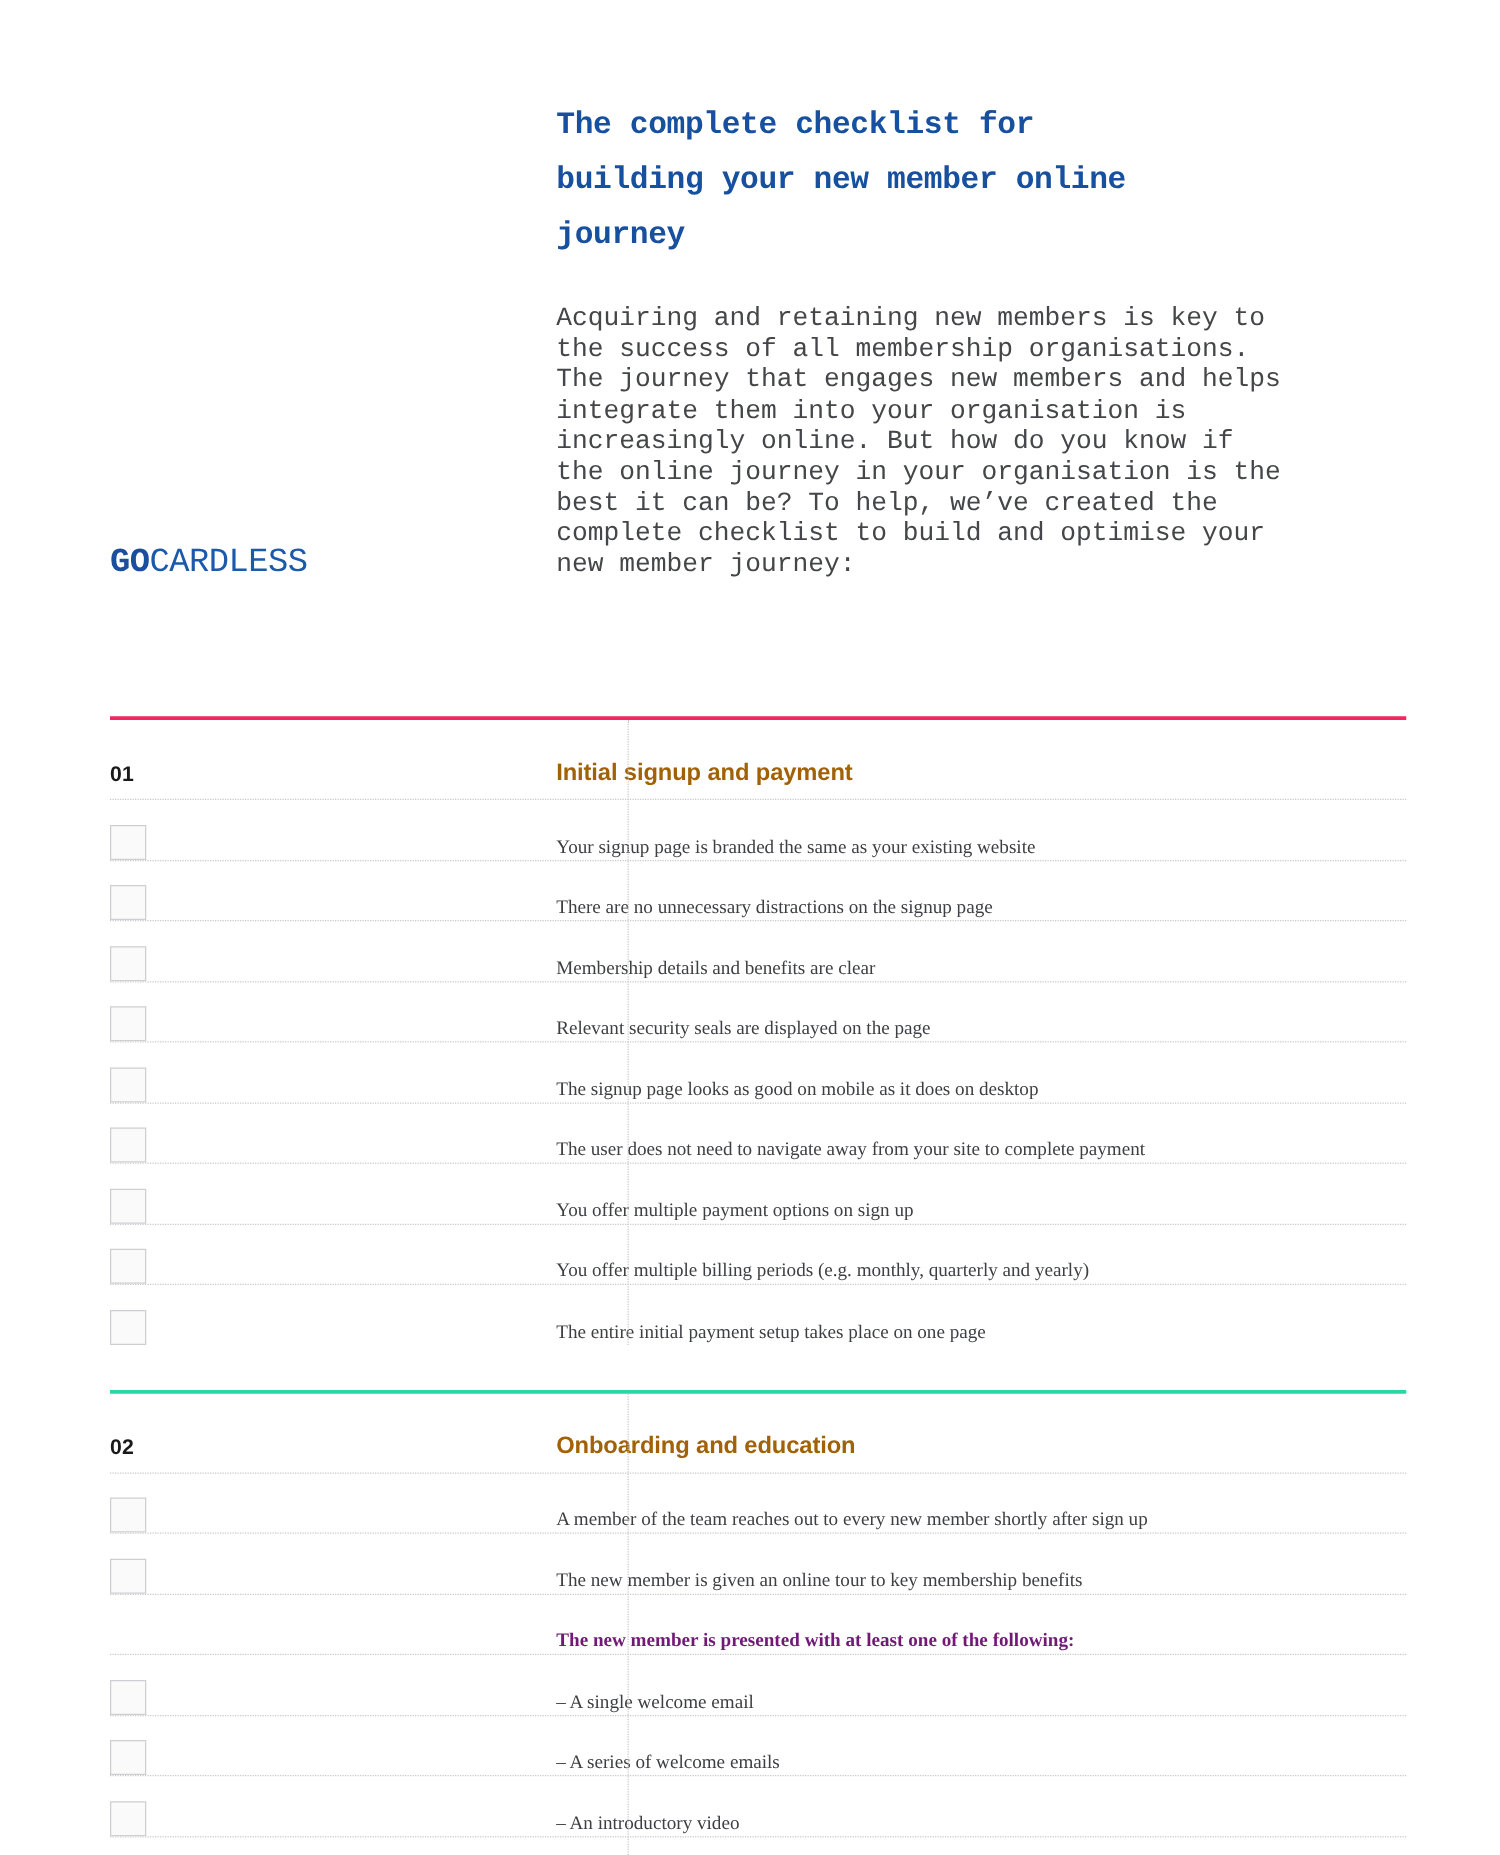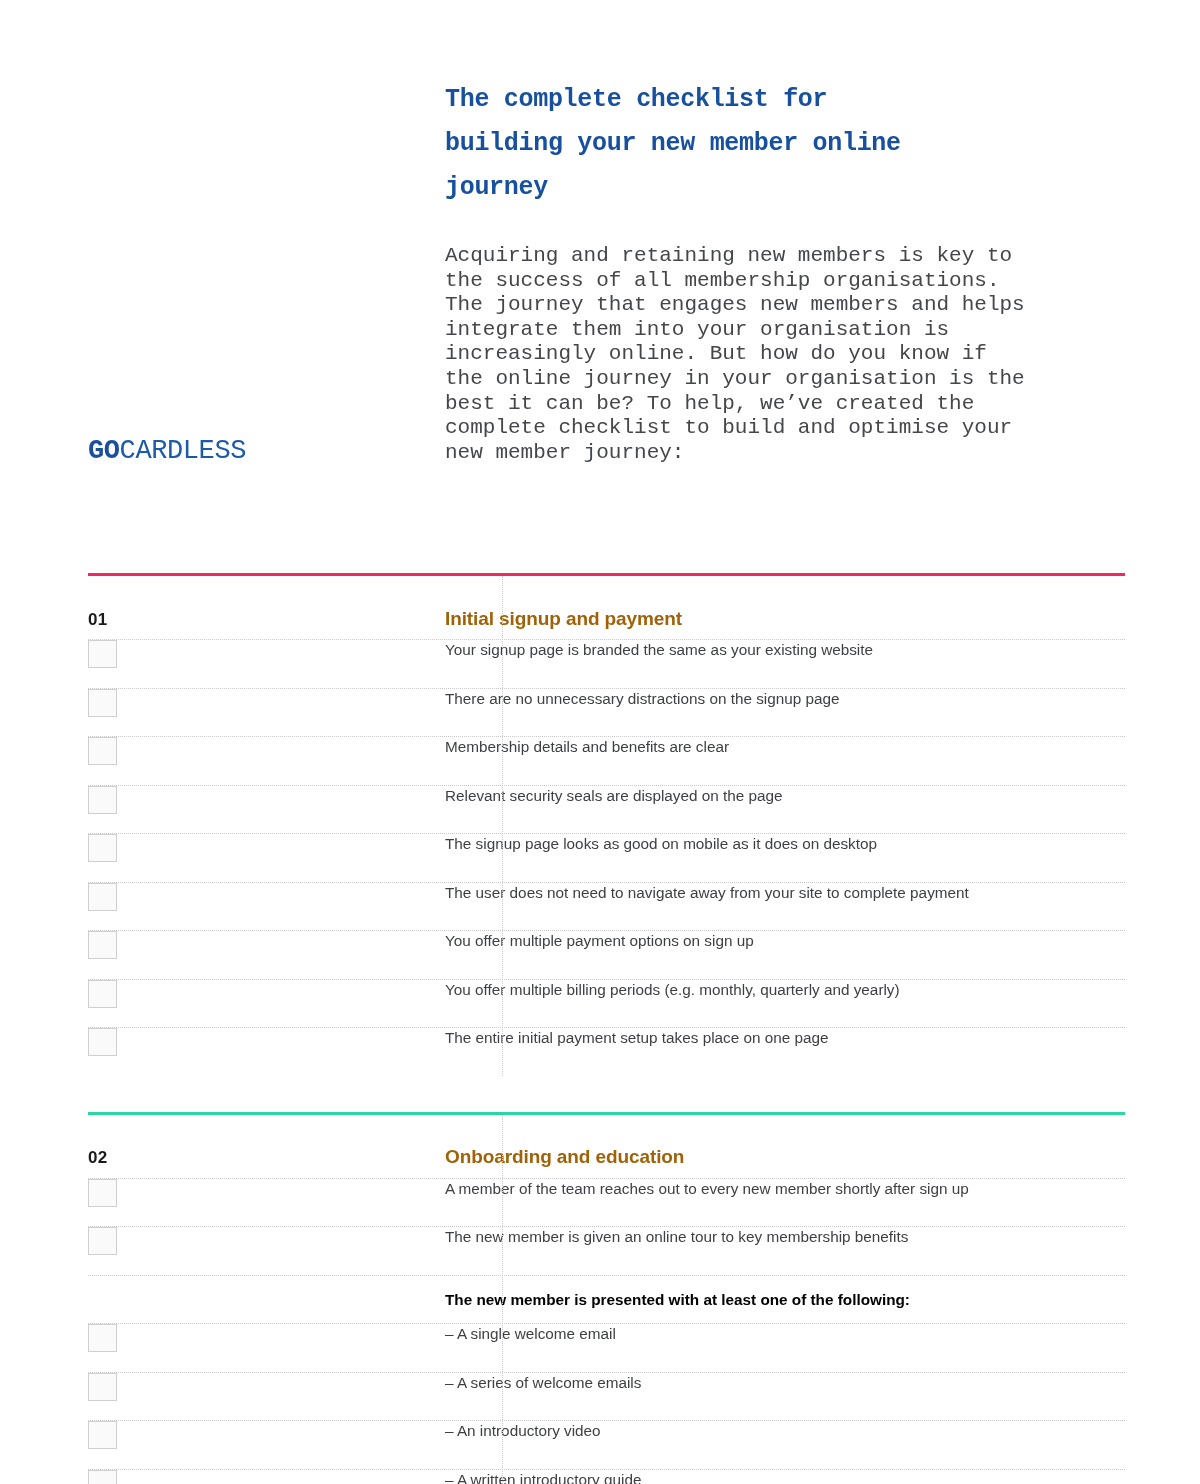--- a/index.html
+++ b/index.html
@@ -118,23 +118,24 @@
     letter-spacing: -0.1px;
     line-height: 1;
     padding-left: 31px;
     padding-top: 1px;
   }
 
   .rows { position: relative; }
 
   .row {
     display: flex;
-    align-items: flex-start;
+    align-items: flex-end;
     height: 48.5px;
     border-top: 1px dotted #c9c9cc;
+    font-family: Liberation Serif, serif;
   }
   .row-end-rule {
     border-top: 1px dotted #c9c9cc;
     height: 0;
   }
 
   .cb-col {
     width: 326px;
     flex: 0 0 326px;
     display: flex;
@@ -149,21 +150,21 @@
   }
   .row-label {
     flex: 1 1 auto;
     padding-left: 31px;
     font-size: 15.3px;
     line-height: 20px;
     color: #3d3f43;
   }
   .row-label.bold {
     font-weight: 700;
-    color: #000000;
+    color: #701a75;
     margin-top: 14px;
   }
 
   
   .vdivider {
     position: absolute;
     left: 414px;
     width: 0;
     border-left: 1px dotted #c9c9cc;
     top: 0;

